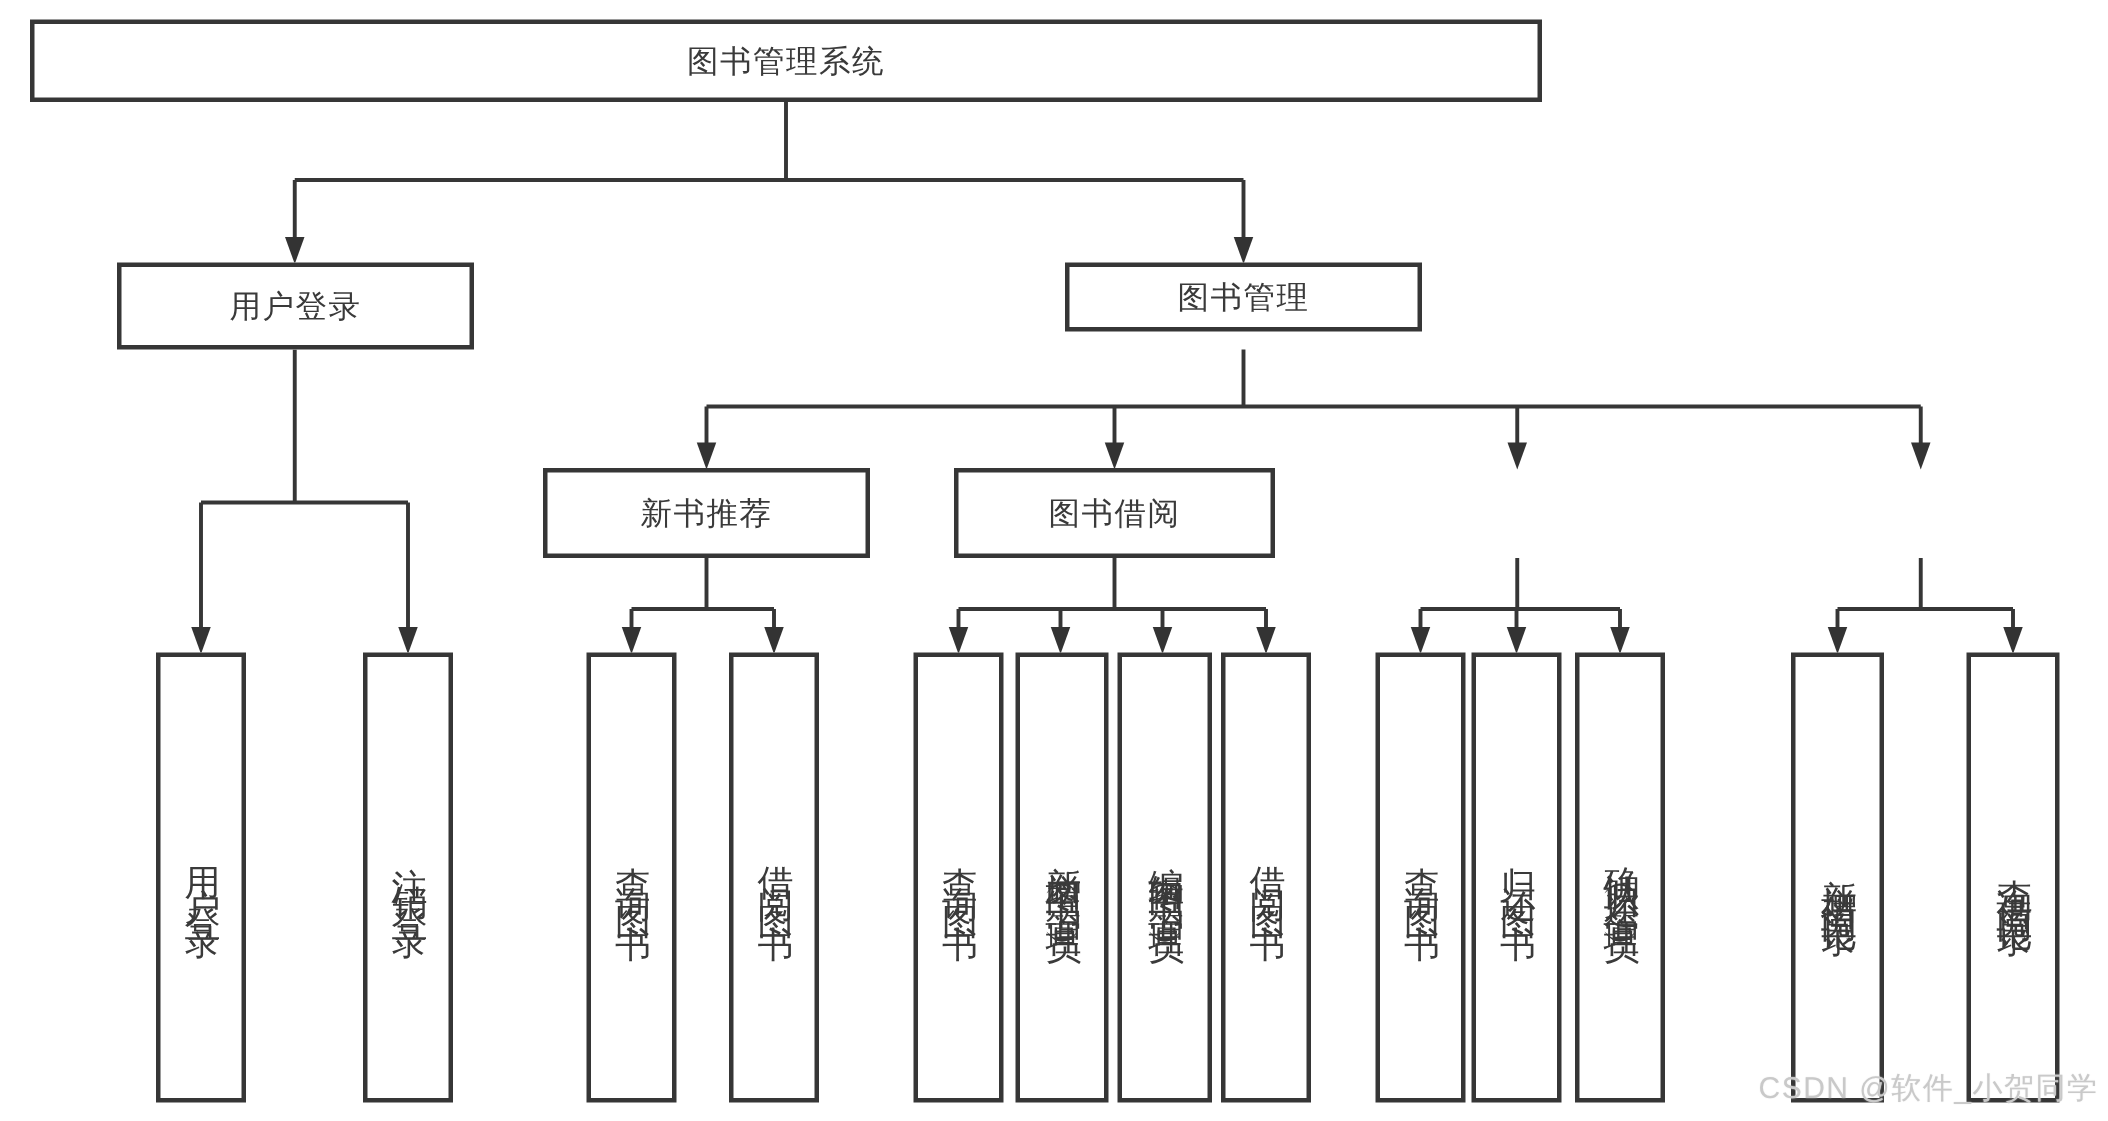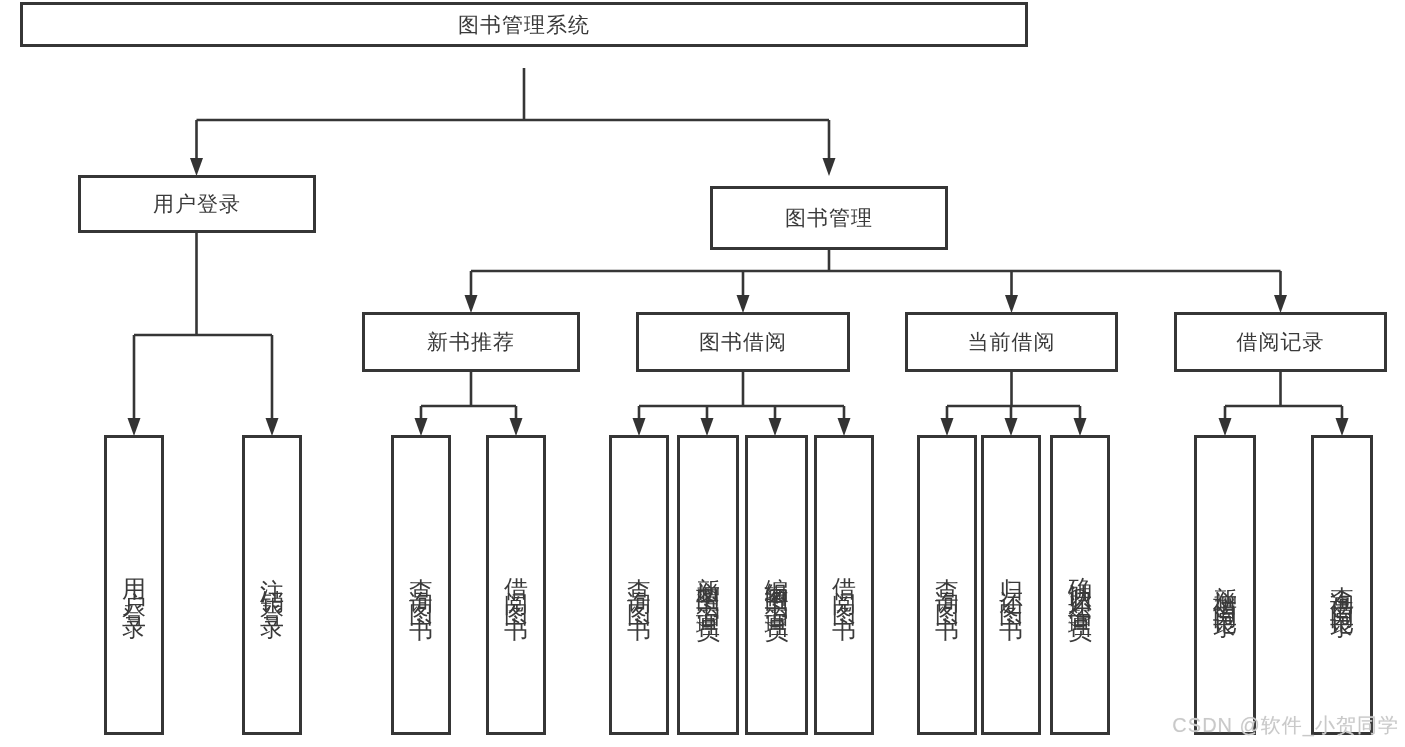--- a/index.html
+++ b/index.html
@@ -78,42 +78,36 @@
       <polygon points="768.5,418 781.5,418 775,436"></polygon>
       <polygon points="837.5,418 850.5,418 844,436"></polygon>
       <polygon points="940.5,418 953.5,418 947,436"></polygon>
       <polygon points="1004.5,418 1017.5,418 1011,436"></polygon>
       <polygon points="1073.5,418 1086.5,418 1080,436"></polygon>
       <polygon points="1218.5,418 1231.5,418 1225,436"></polygon>
       <polygon points="1335.5,418 1348.5,418 1342,436"></polygon>
     </g>
   </svg>
 
-  <div class="box h top-box" style="left:20px;top:2px;width:1008px;height:45px">
+  <div class="box h top-box" style="left:20px;top:13px;width:1008px;height:55px">
     <span>图书管理系统</span>
   </div>
 
   <div class="box h" style="left:78px;top:175px;width:238px;height:58px">
     <span>用户登录</span>
   </div>
-  <div class="box h" style="left:710px;top:186px;width:238px;height:64px">
+  <div class="box h" style="left:710px;top:175px;width:238px;height:46px">
     <span>图书管理</span>
   </div>
 
   <div class="box h" style="left:636px;top:312px;width:214px;height:60px">
     <span>图书借阅</span>
   </div>
   <div class="box h" style="left:362px;top:312px;width:218px;height:60px">
     <span>新书推荐</span>
-  </div>
-  <div class="box h" style="left:905px;top:312px;width:213px;height:60px">
-    <span>当前借阅</span>
-  </div>
-  <div class="box h" style="left:1174px;top:312px;width:213px;height:60px">
-    <span>借阅记录</span>
   </div>
 
   <div class="box v loose" style="left:104px;top:435px;width:60px;height:300px">
     <span>用户登录</span>
   </div>
   <div class="box v loose" style="left:242px;top:435px;width:60px;height:300px">
     <span>注销登录</span>
   </div>
 
   <div class="box v loose" style="left:391px;top:435px;width:60px;height:300px">

